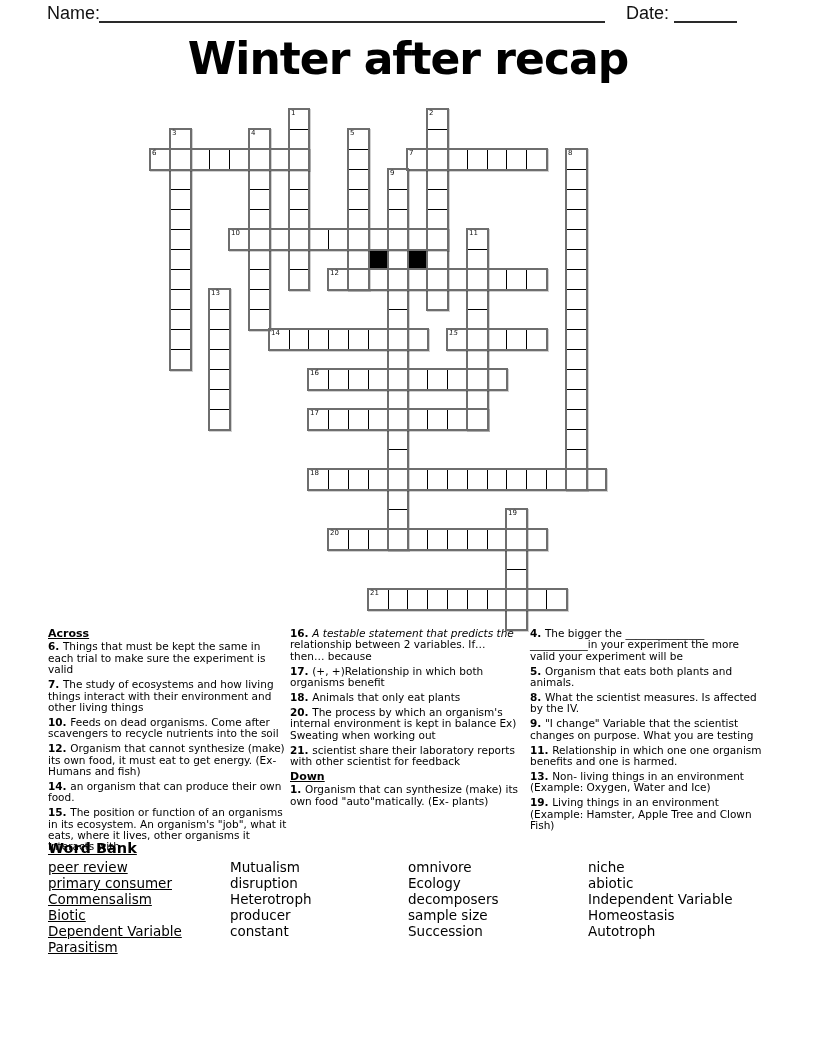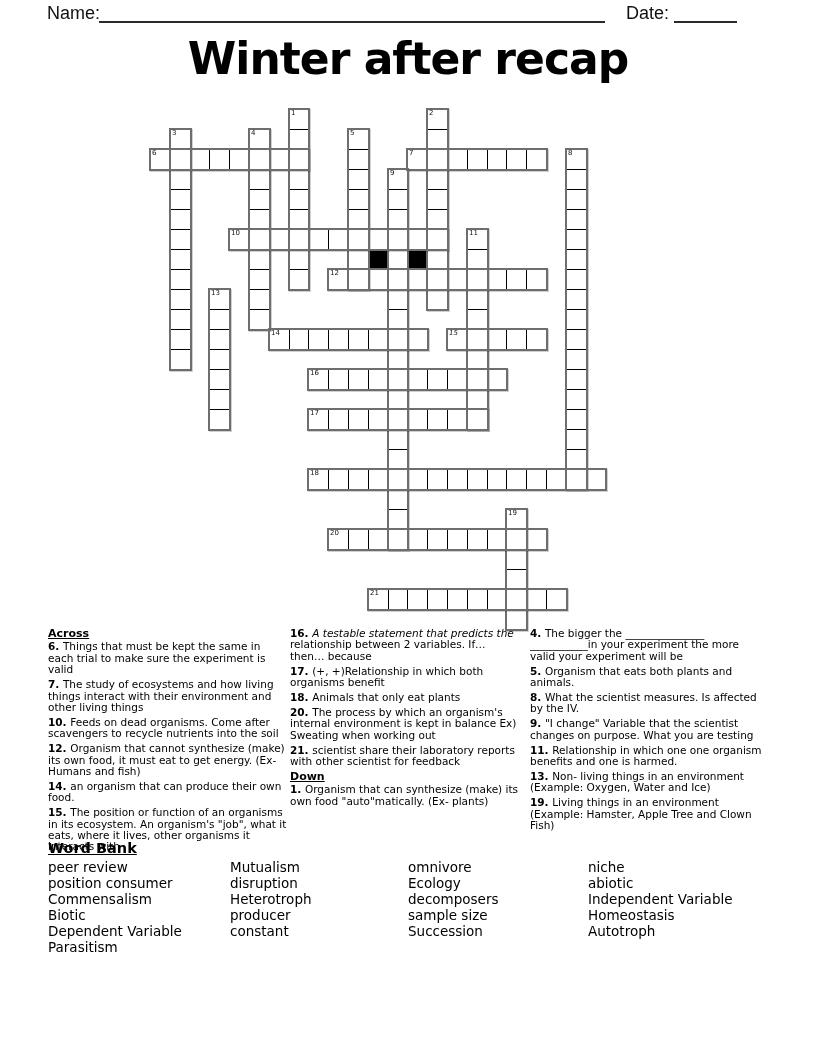--- a/index.html
+++ b/index.html
@@ -30,21 +30,21 @@
   .clue-col { position:absolute; top:628px; font-size:10.5px; line-height:11.4px; }
   #clue-col-1 { left:48px;  width:240px; }
   #clue-col-2 { left:290px; width:230px; }
   #clue-col-3 { left:530px; width:232px; }
   .clue-header { font-size:11px; font-weight:bold; text-decoration:underline; margin:0 0 2px 0; }
   .clue { margin:0 0 3.5px 0; }
   .clue b { font-weight:bold; }
   
   #wordbank-title { position:absolute; left:48px; top:840px; font-size:14.5px; font-weight:bold; text-decoration:underline; }
   .wb-col { position:absolute; top:859px; font-size:13.5px; line-height:16px; }
-  .wb-col-0 { left:48px; }
+  .wb-col-0 { left:48px;text-decoration:underline; }
   .wb-col-1 { left:230px; }
   .wb-col-2 { left:408px; }
   .wb-col-3 { left:588px; }
   .wb-item { white-space:nowrap; }
 </style>
 </head>
 <body>
 
 <div class="page">
 
@@ -340,21 +340,21 @@
       <p class="clue"><b>9. </b><span>"I change" Variable that the scientist changes on purpose. What you are testing</span></p>
       <p class="clue"><b>11. </b><span>Relationship in which one one organism benefits and one is harmed.</span></p>
       <p class="clue"><b>13. </b><span>Non- living things in an environment (Example: Oxygen, Water and Ice)</span></p>
       <p class="clue"><b>19. </b><span>Living things in an environment (Example: Hamster, Apple Tree and Clown Fish)</span></p>
     </div>
 
   <div id="wordbank-title">Word Bank</div>
   <div id="wordbank">
       <div class="wb-col wb-col-0">
         <div class="wb-item">peer review</div>
-        <div class="wb-item">position consumer</div>
+        <div class="wb-item">primary consumer</div>
         <div class="wb-item">Commensalism</div>
         <div class="wb-item">Biotic</div>
         <div class="wb-item">Dependent Variable</div>
         <div class="wb-item">Parasitism</div>
       </div>
       <div class="wb-col wb-col-1">
         <div class="wb-item">Mutualism</div>
         <div class="wb-item">disruption</div>
         <div class="wb-item">Heterotroph</div>
         <div class="wb-item">producer</div>

